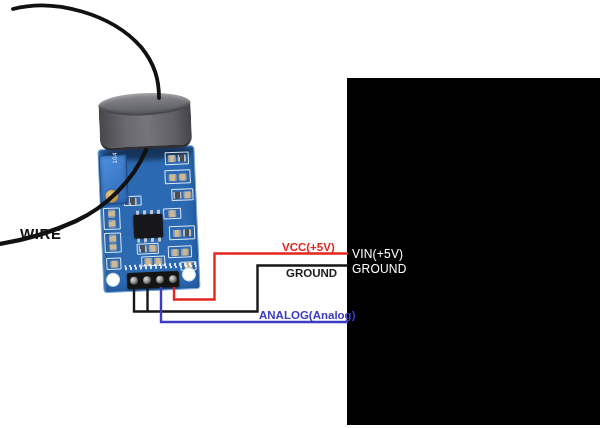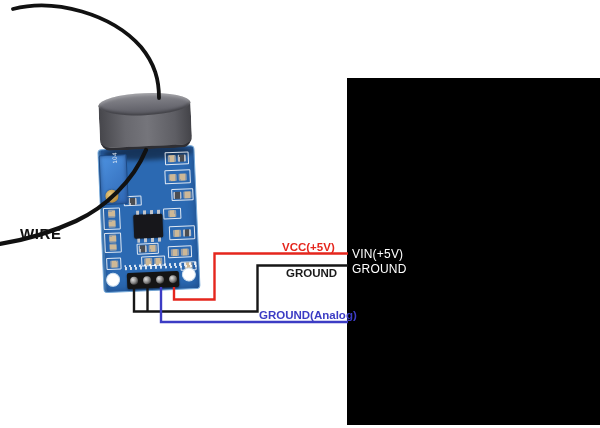--- a/index.html
+++ b/index.html
@@ -146,16 +146,16 @@
     <path d="M 134 287 L 134 311.5 L 257.5 311.5 L 257.5 265.5 L 348 265.5" fill="none" stroke="#161616" stroke-width="2.4"></path>
     <path d="M 147.5 287 L 147.5 311.5" fill="none" stroke="#161616" stroke-width="2.4"></path>
 
     <path d="M 174 287 L 174 299.5 L 214.5 299.5 L 214.5 253.5 L 348 253.5" fill="none" stroke="#e5261d" stroke-width="2.4"></path>
 
     <path d="M 161 287 L 161 322 L 348 322" fill="none" stroke="#3c3cc4" stroke-width="2.4"></path>
   </svg>
 
   <div class="wlabel vcc">VCC(+5V)</div>
   <div class="wlabel gnd">GROUND</div>
-  <div class="wlabel sig">GROUND(Analog)</div>
+  <div class="wlabel sig">ANALOG(Analog)</div>
   <div class="wire-callout">WIRE</div>
 
 </div>
 
 </body></html>

